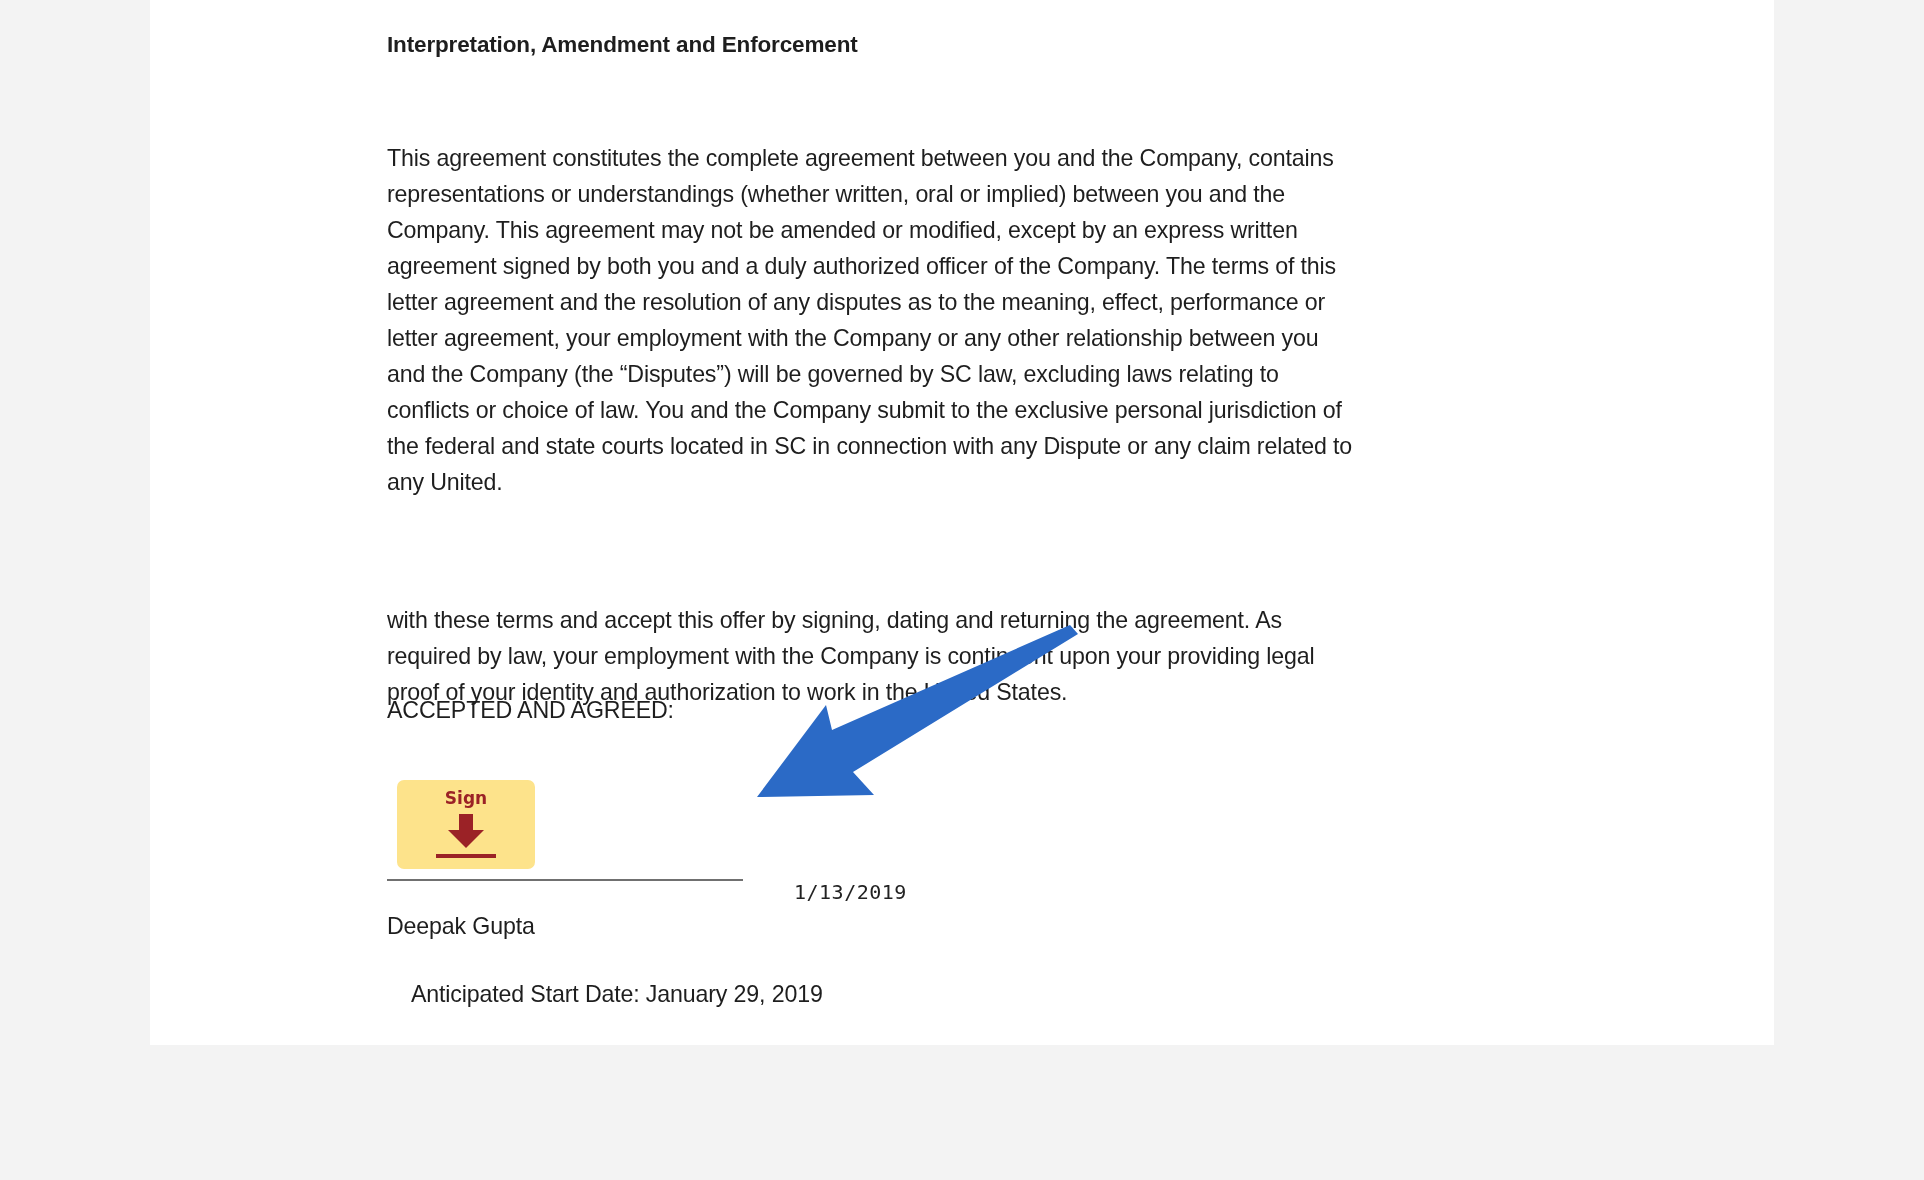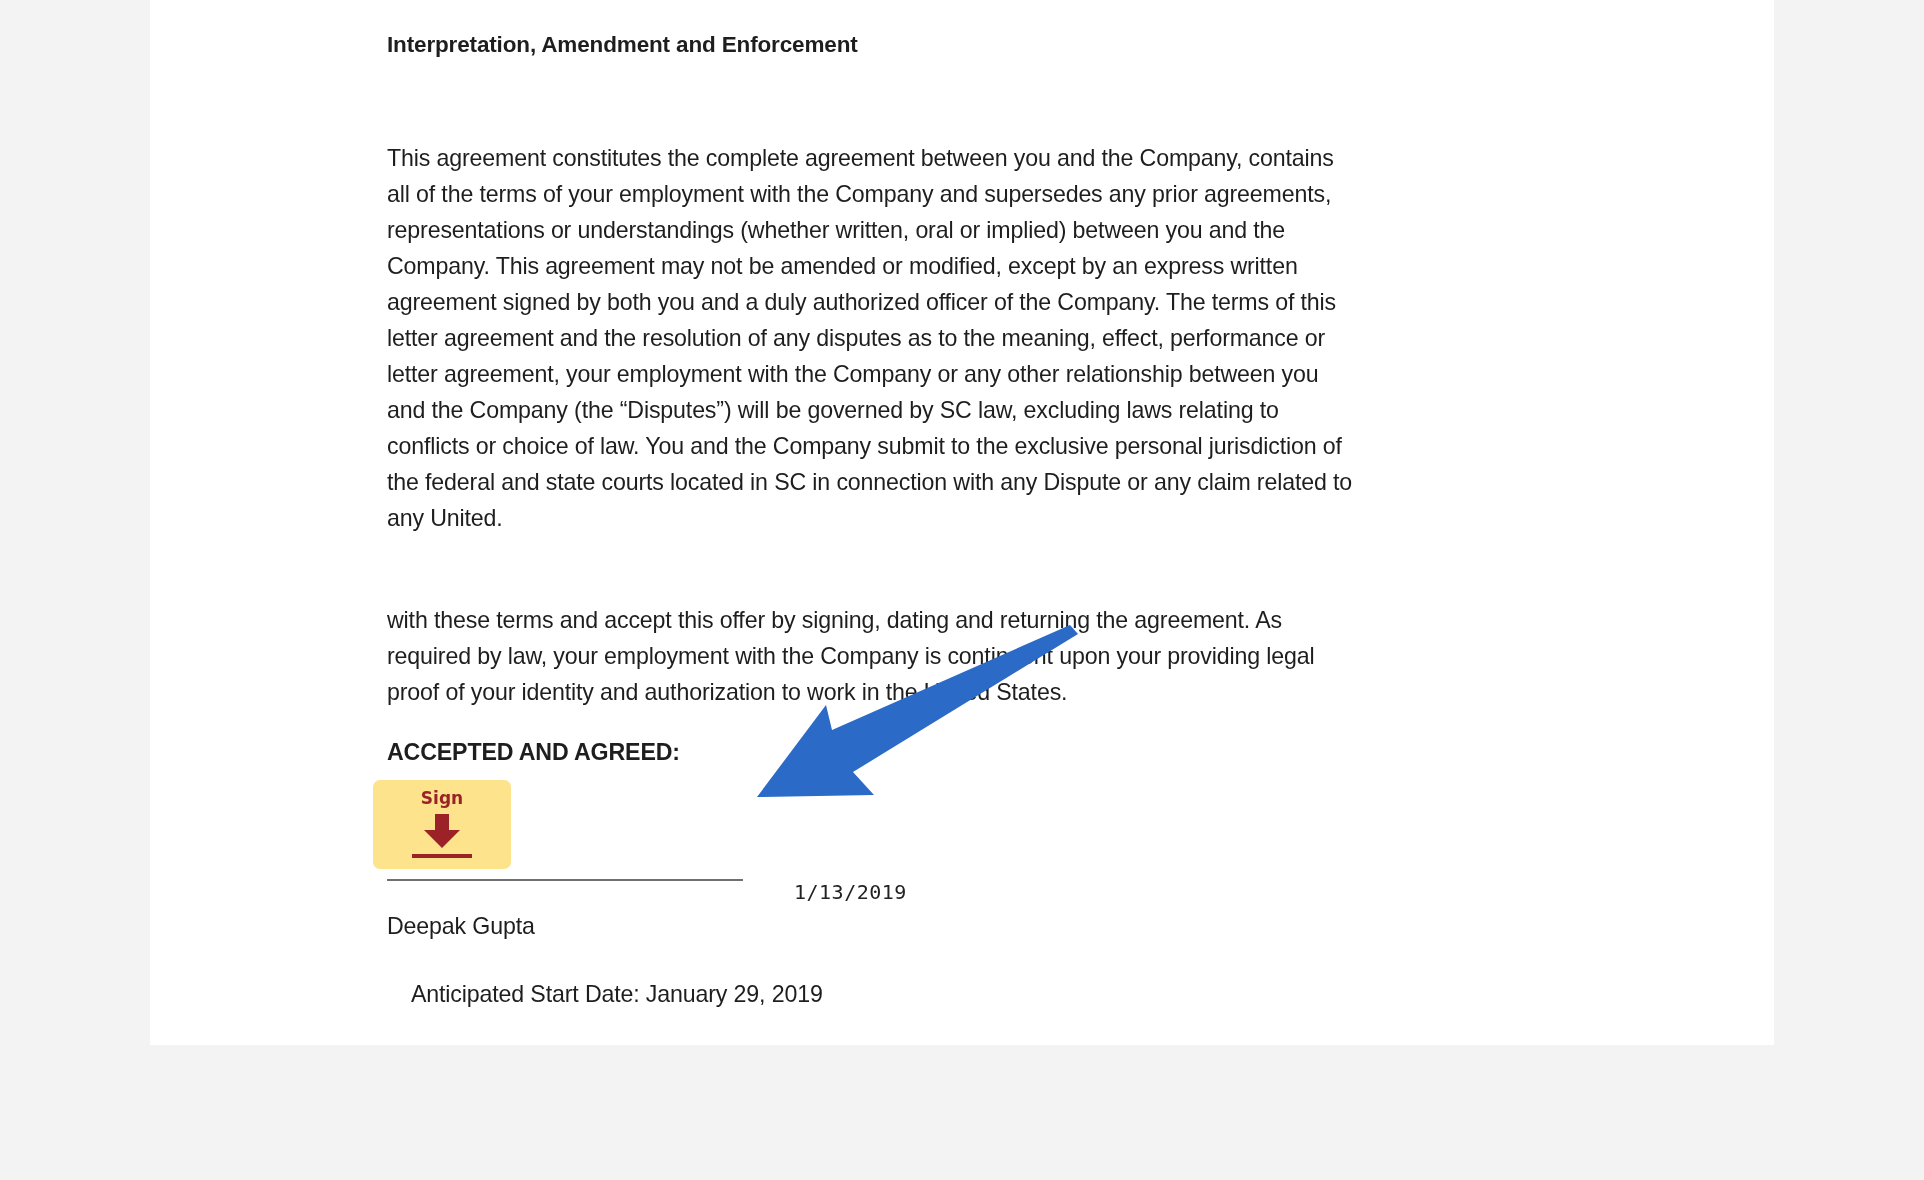--- a/index.html
+++ b/index.html
@@ -42,27 +42,27 @@
   .para {
     line-height: 36px;
     margin-top: 44px;
   }
   .para .line {
     display: block;
     height: 36px;
   }
   .p1 { top: 96px; }
   .p2 { top: 558px; }
-  .accepted { top: 734px; line-height: 36px; font-weight: bold; }
+  .accepted { top: 692px; line-height: 36px; }
   .signer { top: 908px; line-height: 36px; text-align: center; }
   .start-date { top: 976px; line-height: 36px; margin-left: 24px; }
 
   .sign-button {
     position: absolute;
-    left: 373px;
+    left: 397px;
     top: 780px;
     width: 138px;
     height: 89px;
     background: #fde38b;
     border-radius: 7px;
     cursor: pointer;
   }
   .sign-button .sign-label {
     position: absolute;
     left: 0;
@@ -107,21 +107,20 @@
 </head>
 <body>
 
 <div class="viewer">
   <div class="page"></div>
 
   <div class="doc-text heading">Interpretation, Amendment and Enforcement</div>
 
   <div class="doc-text para p1">
     <span class="line">This agreement constitutes the complete agreement between you and the Company, contains</span>
-    <span class="line">all of the terms of your employment with the Company and supersedes any prior agreements,</span>
     <span class="line">representations or understandings (whether written, oral or implied) between you and the</span>
     <span class="line">Company.  This agreement may not be amended or modified, except by an express written</span>
     <span class="line">agreement signed by both you and a duly authorized officer of the Company.  The terms of this</span>
     <span class="line">letter agreement and the resolution of any disputes as to the meaning, effect, performance or</span>
     <span class="line">letter agreement, your employment with the Company or any other relationship between you</span>
     <span class="line">and the Company (the “Disputes”) will be governed by SC law, excluding laws relating to</span>
     <span class="line">conflicts or choice of law.  You and the Company submit to the exclusive personal jurisdiction of</span>
     <span class="line">the federal and state courts located in SC in connection with any Dispute or any claim related to</span>
     <span class="line">any United.</span>
   </div>

